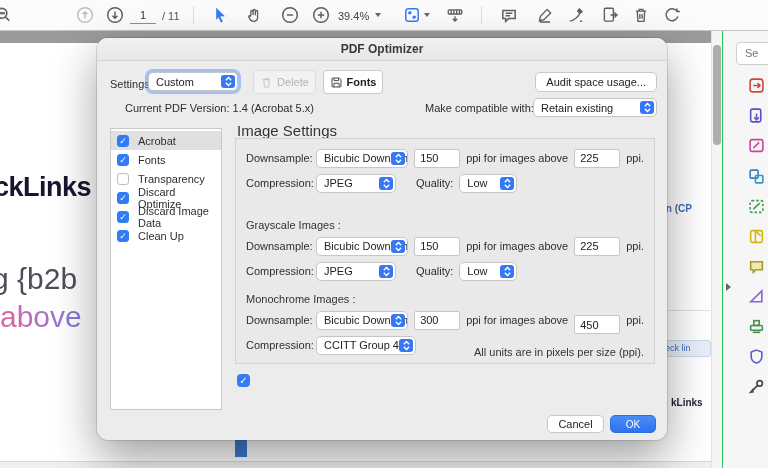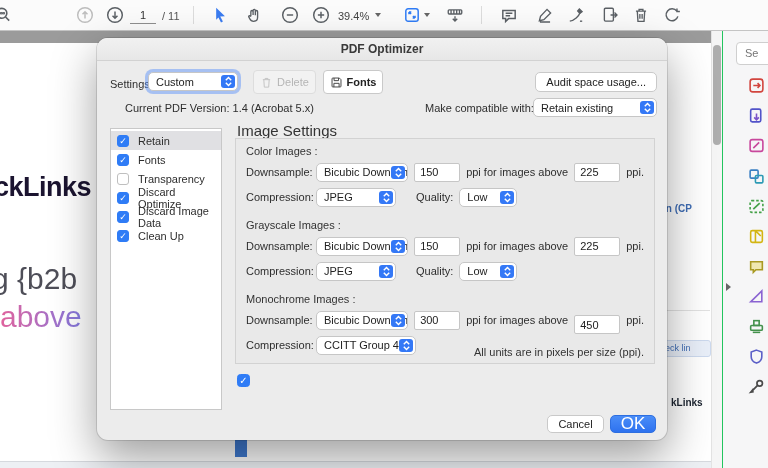--- a/index.html
+++ b/index.html
@@ -321,21 +321,21 @@
       <span class="stepper">
         <svg width="9" height="11" viewBox="0 0 10 12" fill="none" stroke="#fff" stroke-width="1.6">
             <path d="M2 4.5 5 1.5l3 3M2 7.5l3 3 3-3"></path>
           </svg>
         </span>
     </span>
 
     <div class="list-panel">
       <div class="list-row selected">
         <span class="cb">✓</span>
-        <span>Retain</span>
+        <span>Acrobat</span>
       </div>
       <div class="list-row">
         <span class="cb">✓</span>
         <span>Fonts</span>
       </div>
       <div class="list-row">
         <span class="cb"></span>
         <span>Transparency</span>
       </div>
       <div class="list-row">
@@ -349,21 +349,20 @@
       <div class="list-row">
         <span class="cb">✓</span>
         <span>Clean Up</span>
       </div>
     </div>
 
     <span class="group-title">Image Settings</span>
     <div class="group-box">
 
       <div class="sec" style="top:6px">
-        <div class="sec-title">Color Images :</div>
         <div class="crow">
           <span class="rlbl">Downsample:</span>
           <span class="popup" style="width:126px">
             <span>Bicubic Downsampling to</span>
             <span class="stepper">
                 <svg width="9" height="11" viewBox="0 0 10 12" fill="none" stroke="#fff" stroke-width="1.6">
                   <path d="M2 4.5 5 1.5l3 3M2 7.5l3 3 3-3"></path>
                 </svg>
               </span>
           </span>
@@ -466,18 +465,18 @@
       <div class="units-note">All units are in pixels per size (ppi).</div>
     </div>
 
     <div class="optimize-row">
       <span class="cb cb13">✓</span>
     </div>
 
     <span class="btn rounded abs" style="left:450px;top:377px;width:57px;height:18px">
       <span>Cancel</span>
     </span>
-    <span class="btn-ok abs" style="left:513px;top:377px;width:46px;height:18px;display:inline-flex;align-items:center;justify-content:center;font-size:17px">
+    <span class="btn-ok abs" style="left:513px;top:377px;width:46px;height:18px;display:inline-flex;align-items:center;justify-content:center;font-size:10px">
       <span>OK</span>
     </span>
   </div>
 
 </div>
 
 </body></html>

